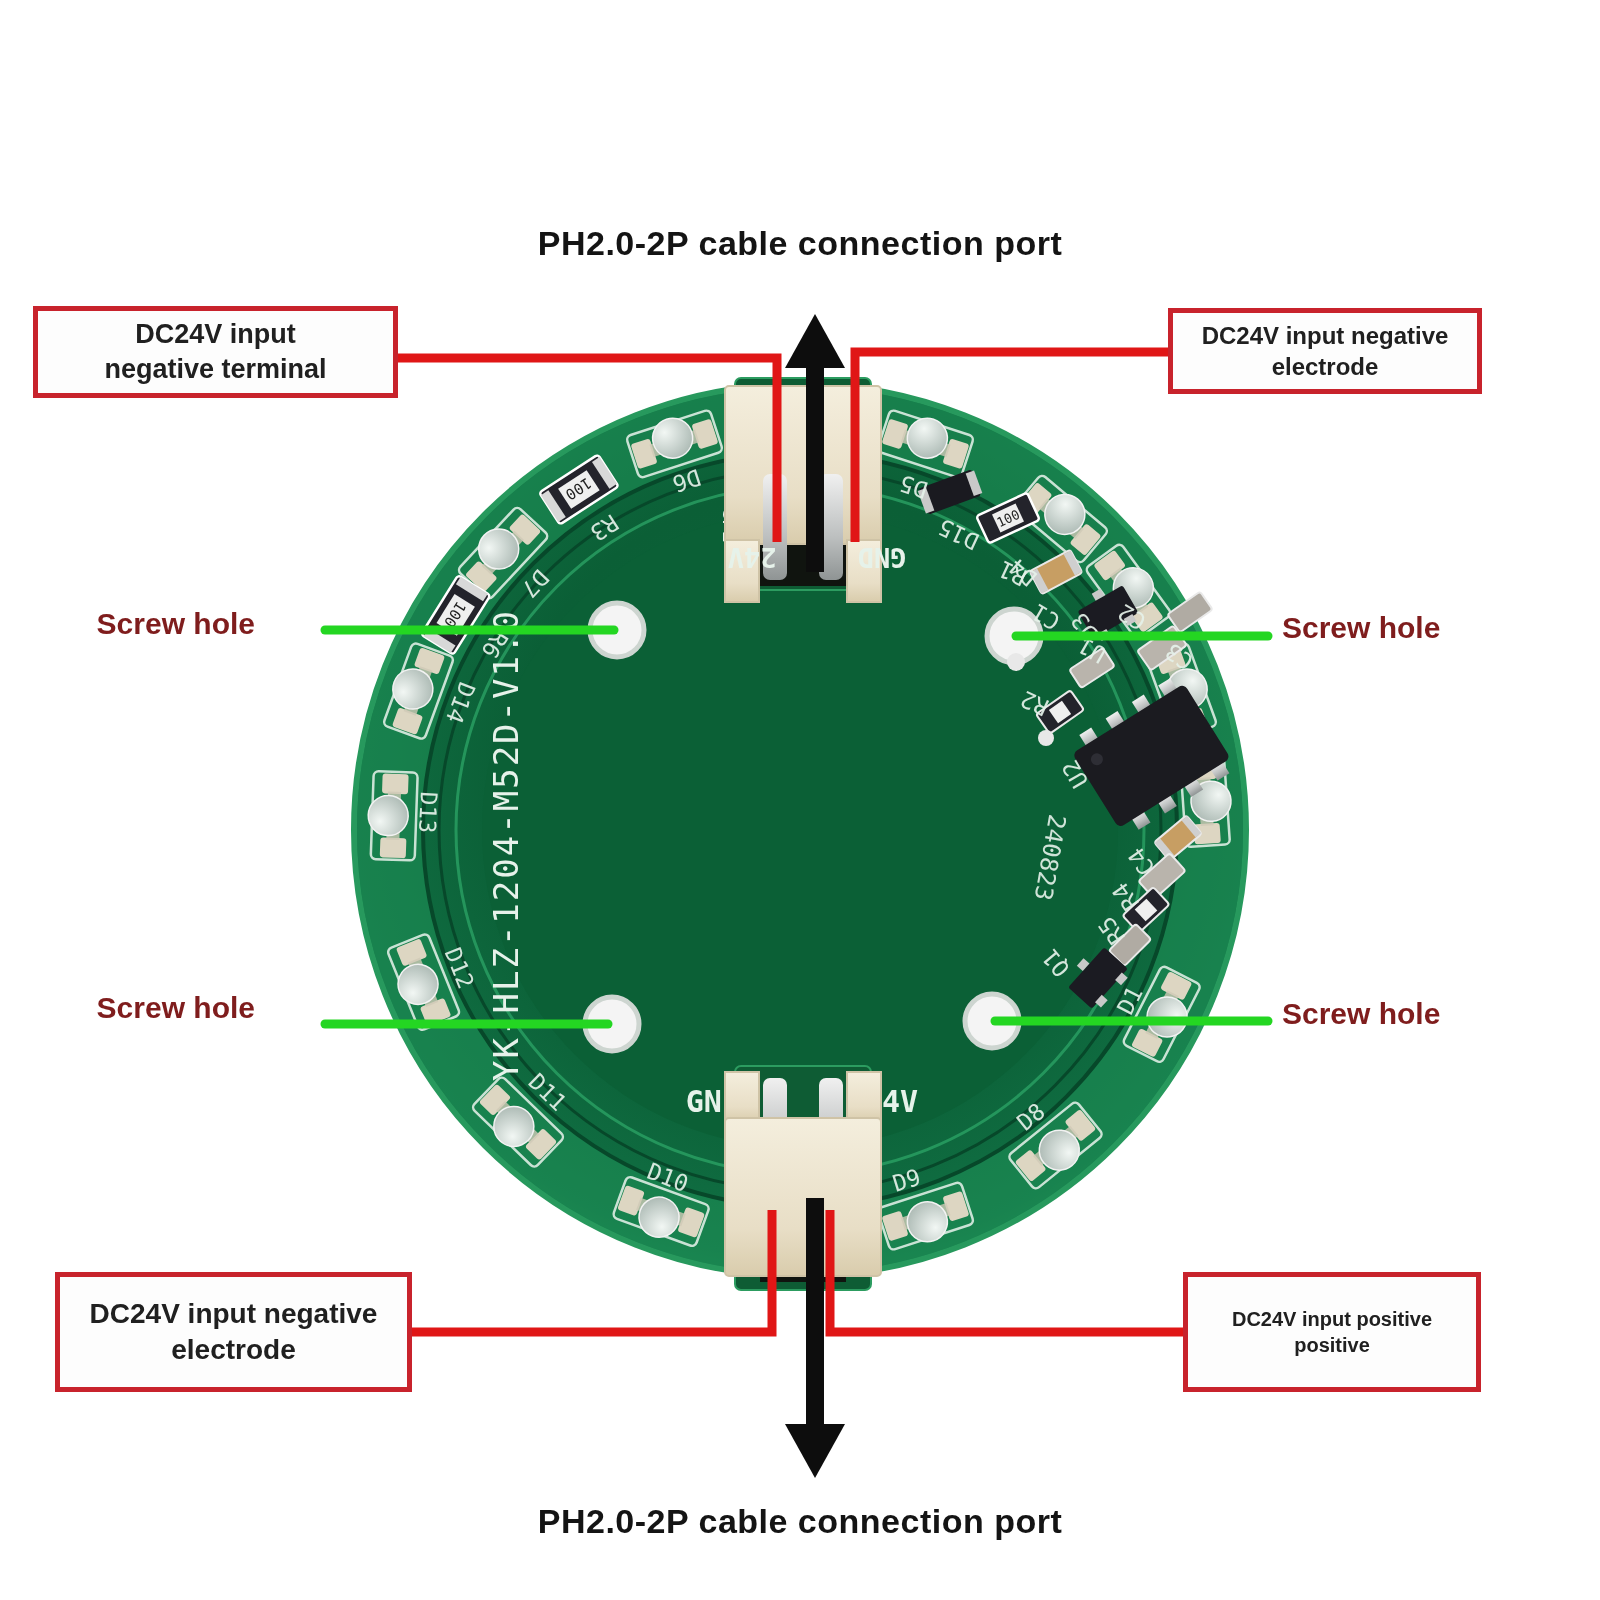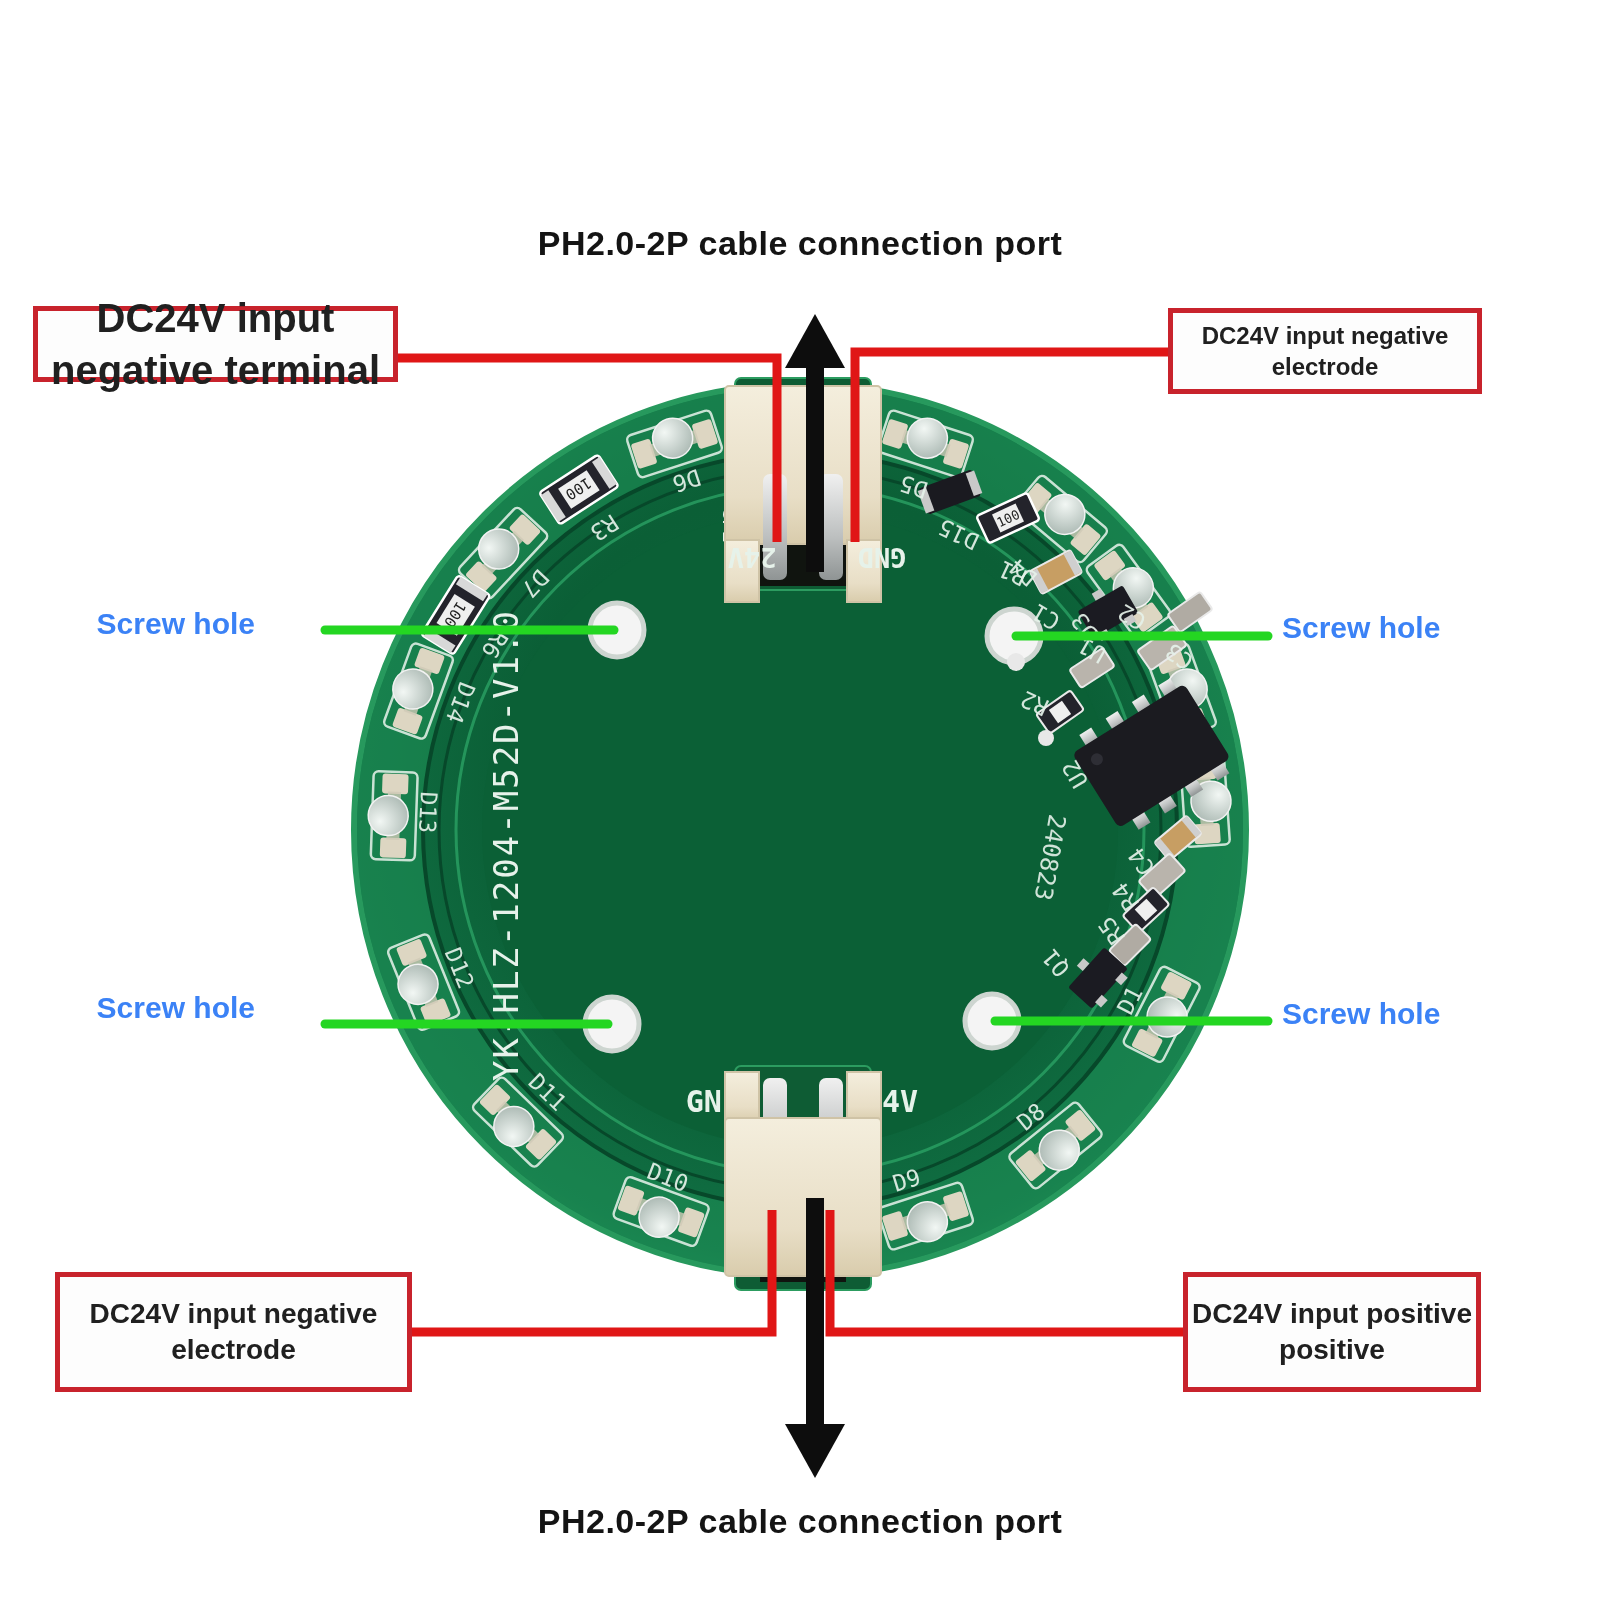--- a/index.html
+++ b/index.html
@@ -14,21 +14,21 @@
     position:absolute;text-align:center;font-weight:bold;font-size:34px;
     color:#141414;letter-spacing:.5px;width:900px;left:350px;
   }
   .callout{
     position:absolute;display:flex;flex-direction:column;align-items:center;justify-content:center;
     text-align:center;background:#fdfdfd;border:5px solid var(--red);
     font-weight:bold;color:#202020;line-height:1.3;box-sizing:border-box;
   }
   .callout span{display:block;}
   .screw-label{
-    position:absolute;font-weight:bold;font-size:30px;color:#3b82f6;
+    position:absolute;font-weight:bold;font-size:30px;color:#7f1d1d;
     height:40px;line-height:40px;white-space:nowrap;
   }
   .align-r{text-align:right;}
   svg text{user-select:none;}
   .silk{font-family:"DejaVu Sans Mono",monospace;fill:#e6f2ea;}
 </style>
 </head>
 <body>
 
 <div class="canvas">
@@ -351,33 +351,33 @@
       <g>
         <rect x="806" y="1198" width="18" height="232"></rect>
         <polygon points="815,1478 845,1424 785,1424"></polygon>
       </g>
     </g>
   </svg>
 
   <div class="port-label" style="top:224px">PH2.0-2P cable connection port</div>
   <div class="port-label" style="top:1502px">PH2.0-2P cable connection port</div>
 
-  <div class="callout" style="left:33px;top:306px;width:365px;height:76px;font-size:40px">
+  <div class="callout" style="left:33px;top:306px;width:365px;height:92px;font-size:27px">
     <span>DC24V input</span>
     <span>negative terminal</span>
   </div>
   <div class="callout" style="left:1168px;top:308px;width:314px;height:86px;font-size:24px">
     <span>DC24V input negative</span>
     <span>electrode</span>
   </div>
   <div class="callout" style="left:55px;top:1272px;width:357px;height:120px;font-size:28px">
     <span>DC24V input negative</span>
     <span>electrode</span>
   </div>
-  <div class="callout" style="left:1183px;top:1272px;width:298px;height:120px;font-size:28px">
+  <div class="callout" style="left:1183px;top:1272px;width:298px;height:120px;font-size:20px">
     <span>DC24V input positive</span>
     <span>positive</span>
   </div>
 
   <div class="screw-label align-r" style="left:55px;top:604px;width:200px">Screw hole</div>
   <div class="screw-label" style="left:1282px;top:608px;width:220px">Screw hole</div>
   <div class="screw-label align-r" style="left:55px;top:988px;width:200px">Screw hole</div>
   <div class="screw-label" style="left:1282px;top:994px;width:220px">Screw hole</div>
 </div>
 

